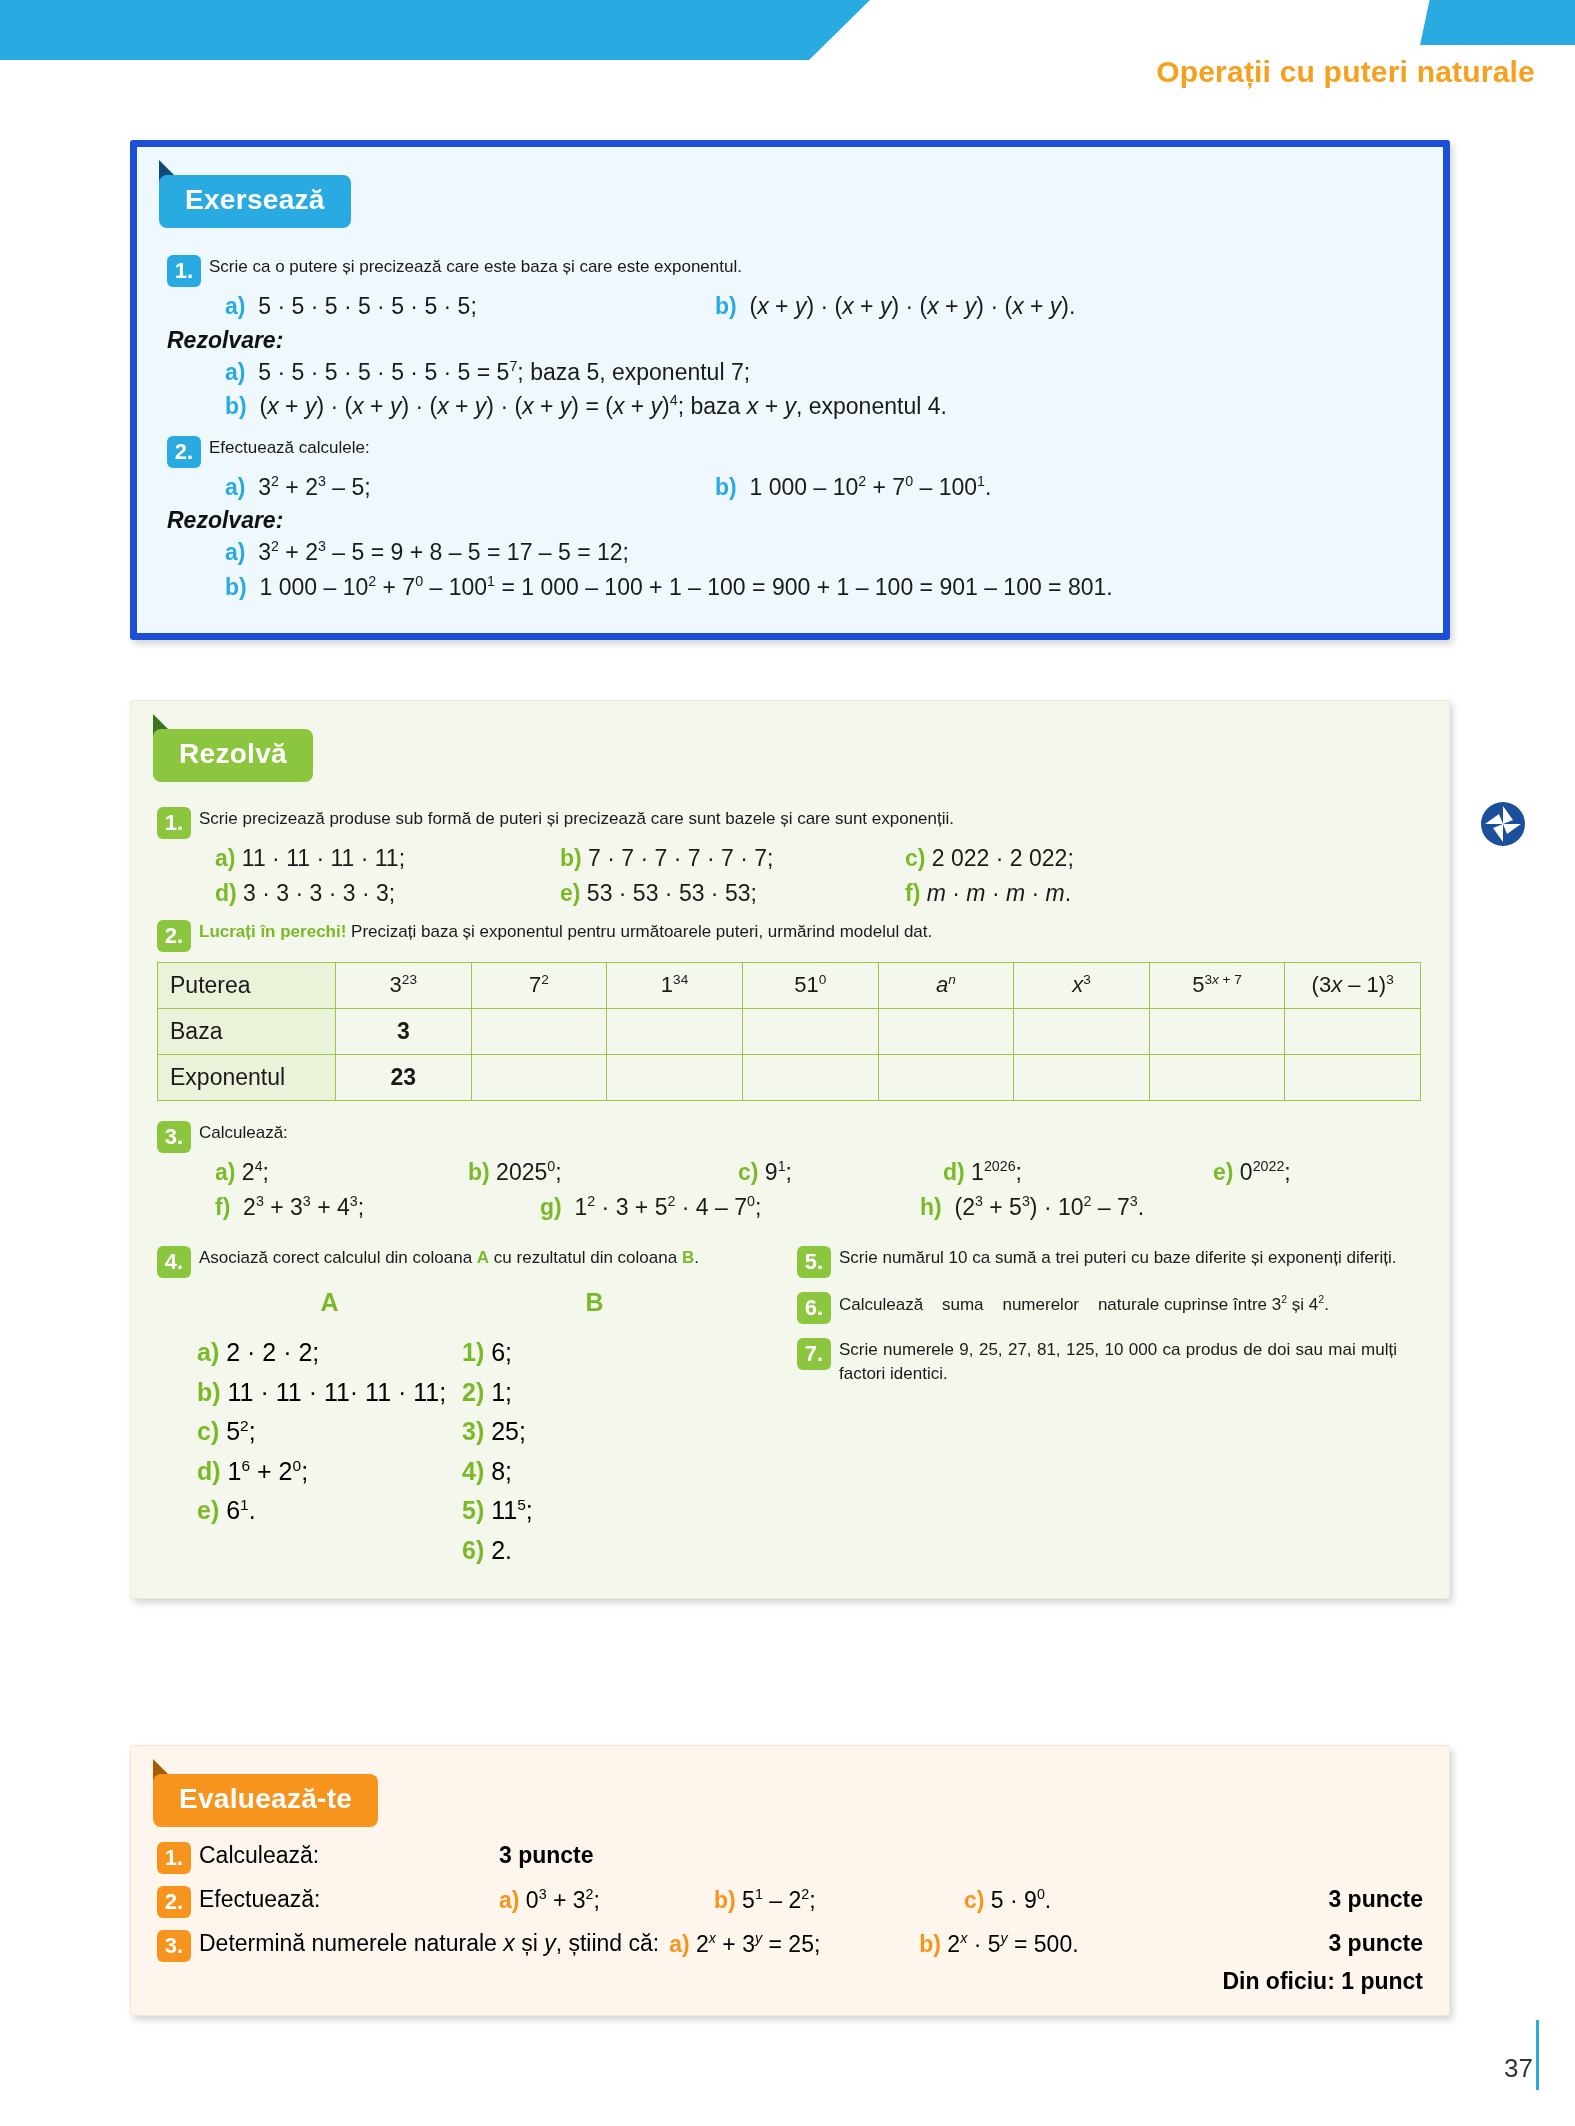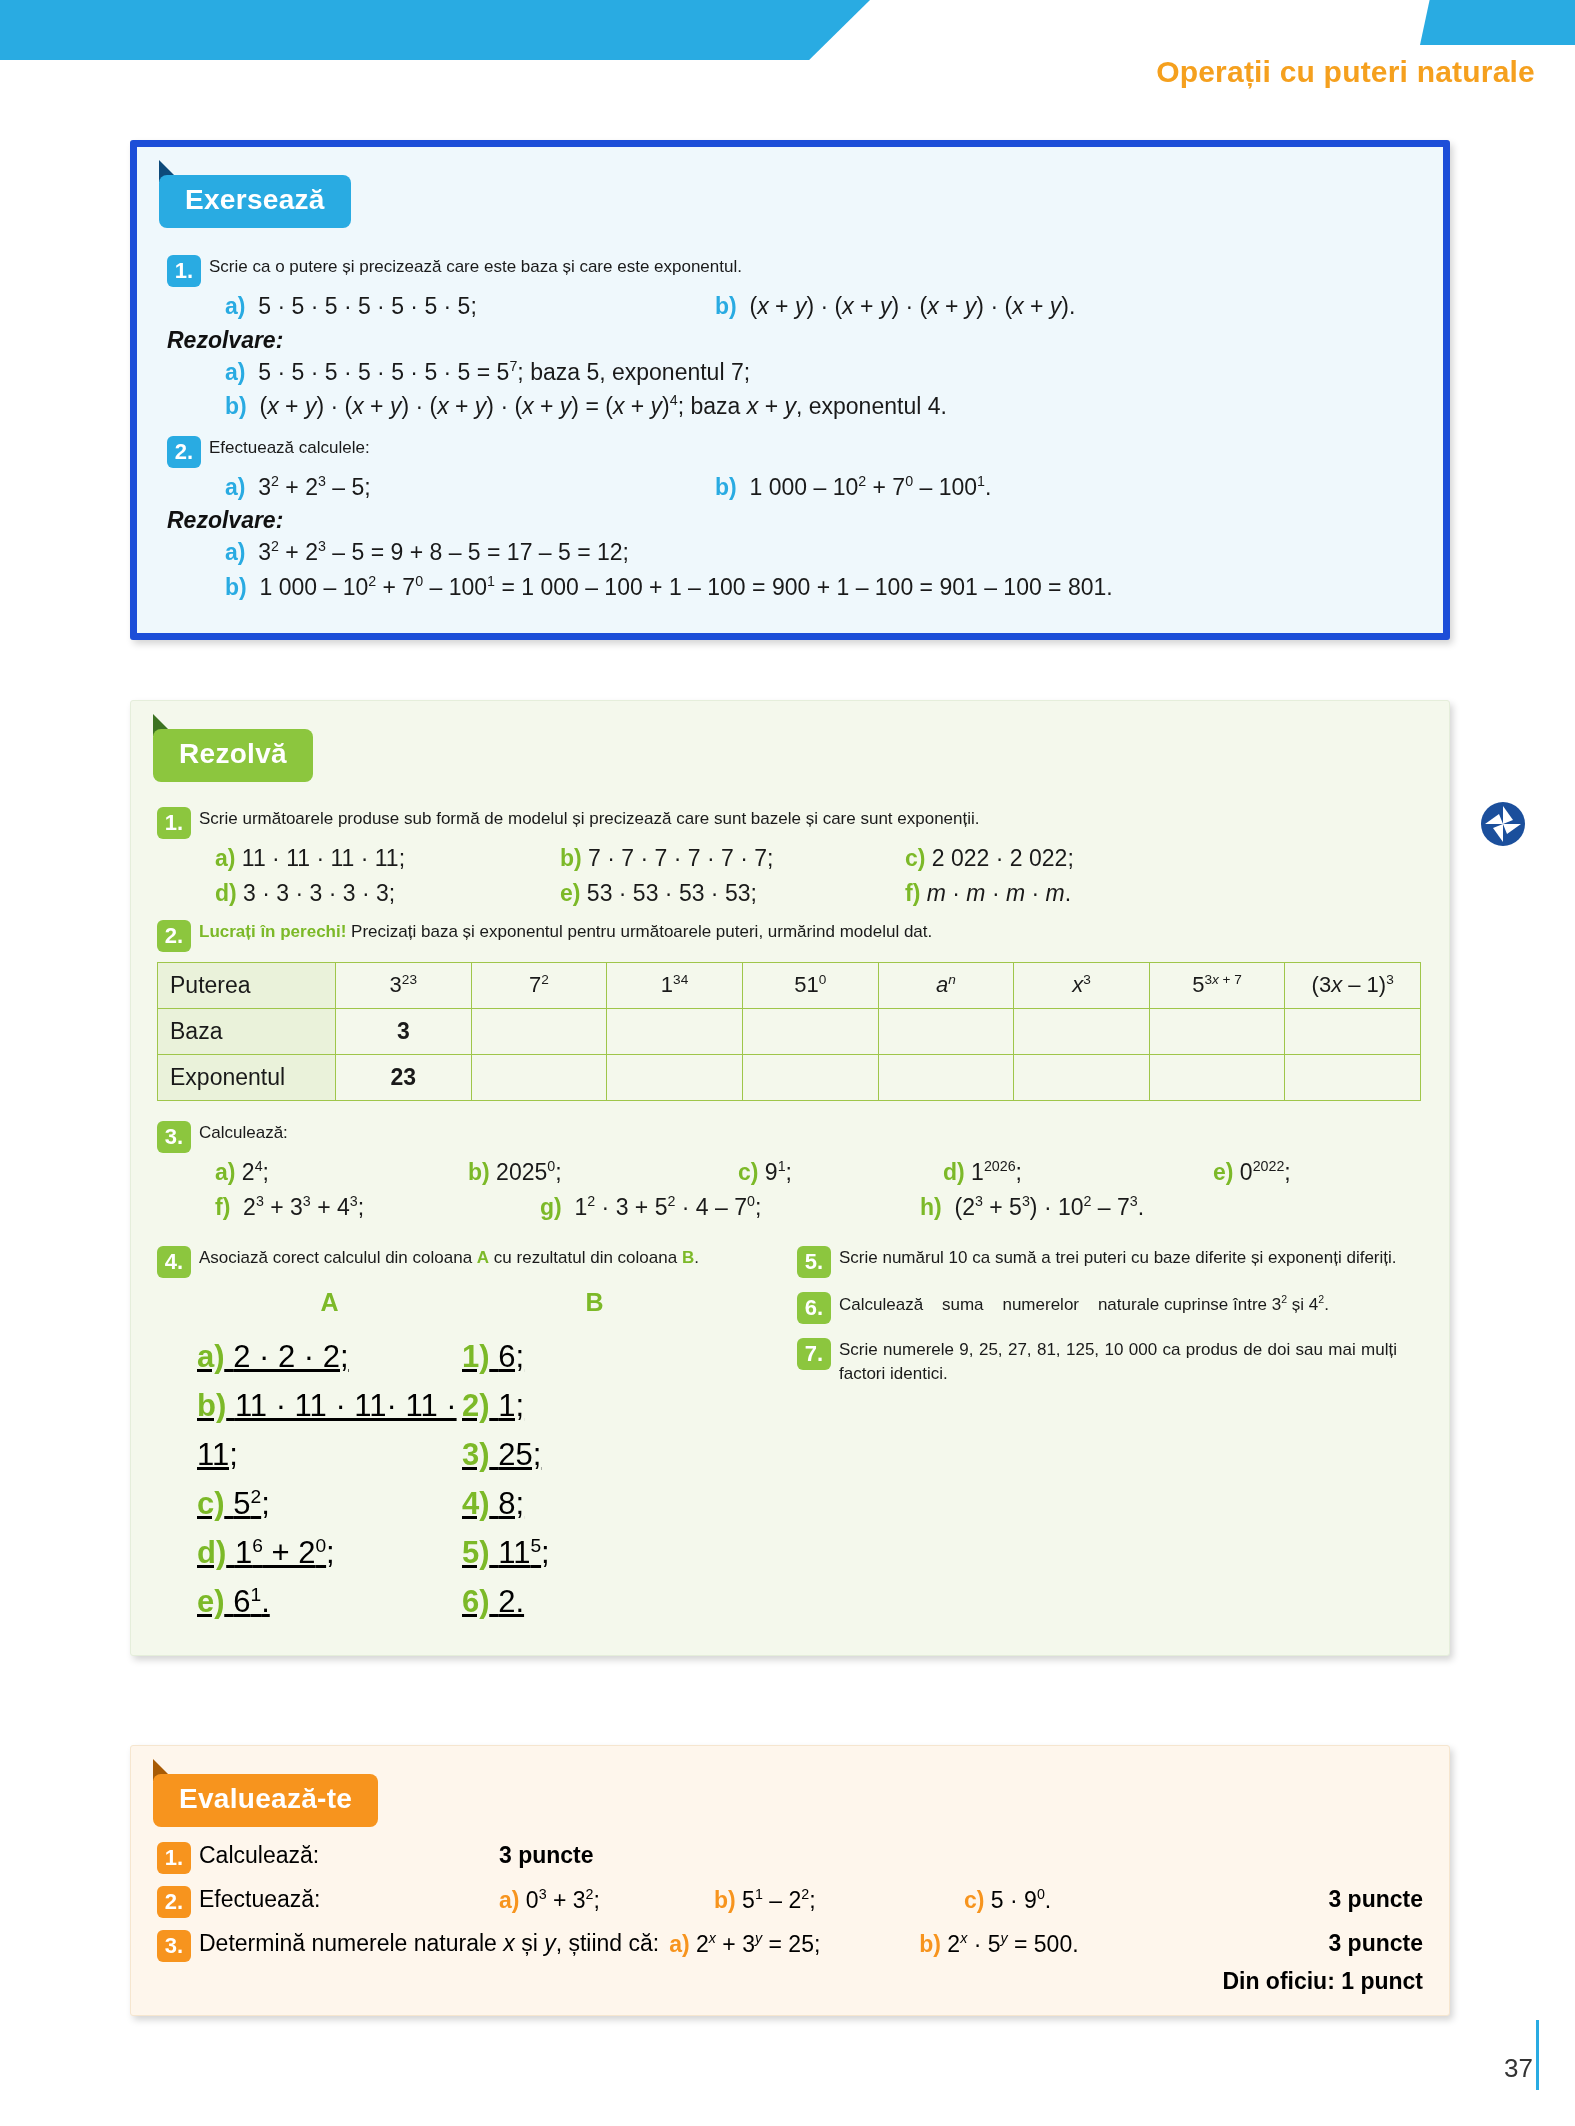--- a/index.html
+++ b/index.html
@@ -97,21 +97,21 @@
     font-size:22px; table-layout:fixed;padding-left:28px;
   }
   table.pw td { border:1px solid #9fc64a; height:46px; text-align:center; color:#1a1a1a; }
   table.pw td.hdr { background:#eaf2da; text-align:left; padding-left:12px; width:178px; font-size:23px;}
   table.pw td.filled { font-weight:bold; font-size:23px; }
 
   
   .ab-wrap { display:flex; margin-top:10px; }
   .ab-col { width:265px; }
   .ab-head { text-align:center; font-weight:bold; color:#7cb928; font-size:25px; margin-bottom:16px; }
-  .ab-item { font-size:31px; line-height:1.58;text-decoration:underline; }
+  .ab-item { font-size:25px; line-height:1.58; }
 
   .right-col { width:600px; }
   .right-col .ex-row { margin-bottom:14px; }
 
   
   .ev-row { display:flex; align-items:flex-start; margin-bottom:12px; font-size:23px; }
   .ev-label { flex:0 0 auto; }
   .ev-items { display:flex; flex:1; }
   .ev-pts { font-weight:bold; font-size:23px; white-space:nowrap; }
 
@@ -196,21 +196,21 @@
 </div>
 
 <div class="card card-shadow" id="card-rezolva">
   <div class="tab-fold" id="fold-rezolva"></div>
   <div class="tab" id="tab-rezolva">Rezolvă</div>
 
   <div class="card-body">
 
     <div class="ex-row">
       <span class="num green">1.</span>
-      <div class="ex-text" style="text-align:justify;">Scrie următoarele produse sub formă de modelul și precizează care sunt bazele și care sunt exponenții.</div>
+      <div class="ex-text" style="text-align:justify;">Scrie precizează produse sub formă de puteri și precizează care sunt bazele și care sunt exponenții.</div>
     </div>
     <div style="padding-left:58px;display:flex;flex-wrap:wrap;">
       <div class="line" style="width:345px;"><span class="lbl-green">a)</span> <span>11 · 11 · 11 · 11;</span></div>
       <div class="line" style="width:345px;"><span class="lbl-green">b)</span> <span>7 · 7 · 7 · 7 · 7 · 7;</span></div>
       <div class="line" style="width:330px;"><span class="lbl-green">c)</span> <span>2 022 · 2 022;</span></div>
       <div class="line" style="width:345px;"><span class="lbl-green">d)</span> <span>3 · 3 · 3 · 3 · 3;</span></div>
       <div class="line" style="width:345px;"><span class="lbl-green">e)</span> <span>53 · 53 · 53 · 53;</span></div>
       <div class="line" style="width:330px;"><span class="lbl-green">f)</span> <span><i class="v">m</i> · <i class="v">m</i> · <i class="v">m</i> · <i class="v">m</i>.</span></div>
     </div>
 

